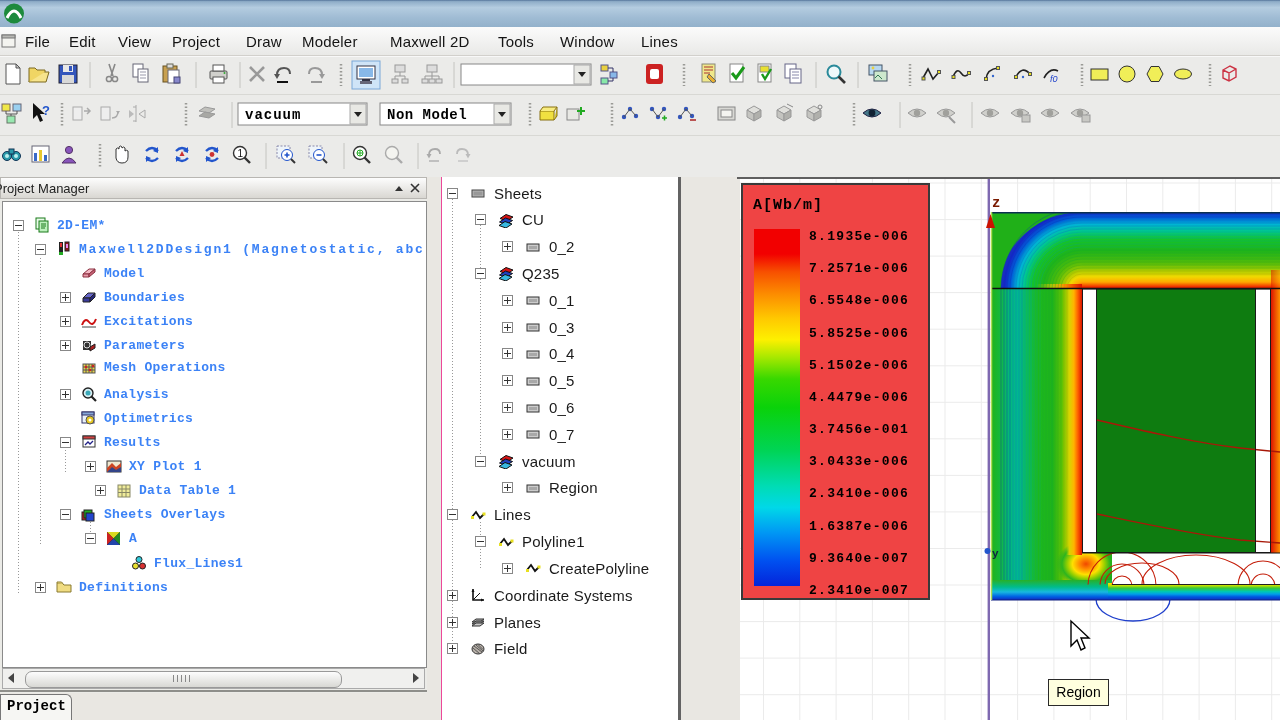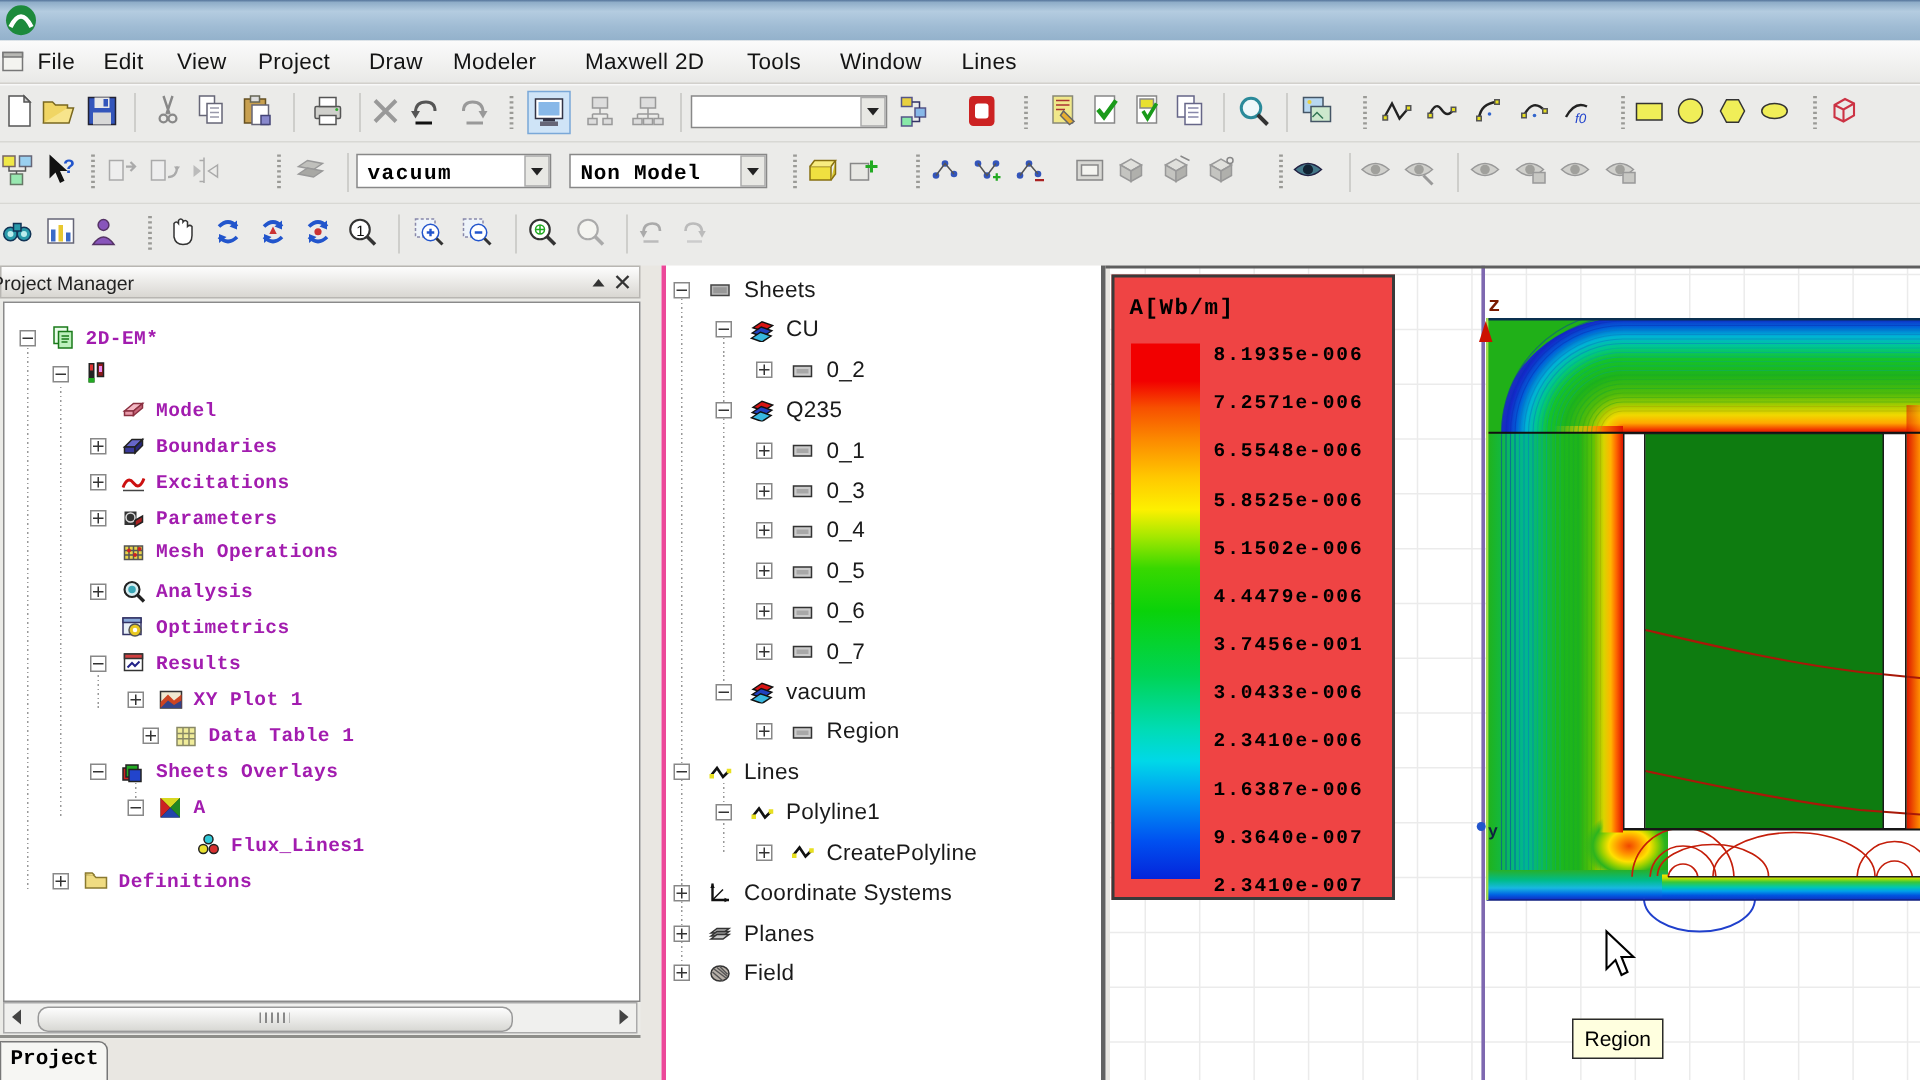--- a/index.html
+++ b/index.html
@@ -4,33 +4,33 @@
 #title{position:absolute;left:0;top:0;width:1280px;height:27px;background:linear-gradient(#54749a 0%,#8fadc8 6%,#b4cce0 28%,#a0bcd4 65%,#93b1cb 100%)}
 #title .t{position:absolute;left:36px;top:4px;font:bold 16px "Liberation Sans";color:#10243a;letter-spacing:.35px;white-space:pre}
 #menu{position:absolute;left:0;top:27px;width:1280px;height:29px;background:linear-gradient(#fbfbfb,#e9e9e7);border-bottom:1px solid #d2d0cc;box-sizing:border-box}
 .mi{position:absolute;top:6px;font:15px "Liberation Sans";color:#141414;letter-spacing:.2px}
 #tb{position:absolute;left:0;top:56px;width:1280px;height:121px;background:#ebebe9}
 .tbrow{position:absolute;left:0}
 #lp{position:absolute;left:0;top:177px;width:427px;height:516px;background:#ebebe7}
 #lph{position:absolute;left:0;top:0;width:427px;height:22px;background:linear-gradient(#fdfdfd,#d9d7d2);border:1px solid #b8b6b2;box-sizing:border-box;font:13px "Liberation Sans";color:#222}
 #lptree{position:absolute;left:2px;top:24px;width:423px;height:465px;background:#fff;border:1px solid #8a8a8a;overflow:hidden}
 #lpscroll{position:absolute;left:2px;top:491px;width:423px;height:21px;background:#f0f0ee;border:1px solid #aaa;box-sizing:border-box}
-.lrow{position:absolute;height:17px;display:flex;align-items:center;font:bold 13px "Liberation Mono",monospace;letter-spacing:0.3px;color:#a21caf;white-space:pre}
+.lrow{position:absolute;height:17px;display:flex;align-items:center;font:bold 13px "Liberation Mono",monospace;letter-spacing:0.3px;color:#3b82f6;white-space:pre}
 .mrow{position:absolute;height:18px;display:flex;align-items:center;font:15px "Liberation Sans";color:#1a1a1a;letter-spacing:.2px;white-space:pre}
 .pm{width:11px;height:11px;background:#fff;border:1px solid #888;box-sizing:border-box;position:relative;flex:none}
 .pm:before{content:"";position:absolute;left:1px;top:4px;width:7px;height:1px;background:#333}
 .pm.p:after{content:"";position:absolute;left:4px;top:1px;width:1px;height:7px;background:#333}
 .nb{width:11px;height:11px;flex:none}
 .lrow.wide{letter-spacing:1.8px}
 .ti{width:16px;height:16px;flex:none}
 .lrow .ti{margin:0 7px 0 10px}
 .mrow .ti{margin:0 8px 0 12px}
 #ptab{position:absolute;left:0;top:694px;width:72px;height:26px;background:#f6f6f3;border:1px solid #777;border-bottom:none;border-radius:0 6px 0 0;font:bold 14px "Liberation Mono",monospace;color:#000;padding:3px 0 0 6px;box-sizing:border-box}
 #below{position:absolute;left:0;top:693px;width:440px;height:27px;background:#e9e7e2}
-#mp{position:absolute;left:441px;top:177px;width:296px;height:543px;background:#fff;border-left:3px solid #ec4899;border-right:3px solid #636363;box-sizing:border-box;overflow:hidden}
+#mp{position:absolute;left:441px;top:177px;width:240px;height:543px;background:#fff;border-left:1px solid #ec4899;border-right:3px solid #636363;box-sizing:border-box;overflow:hidden}
 #plotwrap{position:absolute;left:740px;top:177px;width:540px;height:543px;background:#fff}
 #plottop{position:absolute;left:737px;top:177px;width:543px;height:2px;background:#5f5f5f;z-index:5}
 #legend{position:absolute;left:741px;top:183px;width:189px;height:417px;background:#ef4444;border:2px solid #3a3a3a;box-sizing:border-box}
 #legend .lt{position:absolute;left:10px;top:12px;font:bold 15px "Liberation Mono",monospace;color:#000;letter-spacing:1px}
 #lbar{position:absolute;left:11px;top:44px;width:46px;height:357px;background:linear-gradient(#f20000 0%,#f20000 7%,#f75000 12%,#fc8a00 18%,#ffc800 25%,#fdf000 31%,#a6e800 36%,#38d800 42%,#0ad20a 50%,#00d455 62%,#00dcb4 72%,#00d8e8 78%,#0098f4 85%,#0050f0 93%,#0424da 100%)}
 .lv{position:absolute;left:66px;width:120px;font:bold 13px "Liberation Mono",monospace;color:#000;letter-spacing:1.3px;white-space:pre}
 #tooltip{position:absolute;left:1048px;top:679px;width:61px;height:27px;background:#ffffdf;border:1px solid #2a2a2a;box-sizing:border-box;font:14px "Liberation Sans";color:#000;text-align:center;padding-top:4px}
 </style></head>
 <body>
 <div id="title">
@@ -463,21 +463,21 @@
             <rect x="2" y="1" width="9" height="11" fill="#eafcea" stroke="#1a7a1a"></rect>
             <rect x="5" y="4" width="9" height="11" fill="#bdf0bd" stroke="#1a7a1a"></rect>
             <path d="M7 7h5M7 9h5M7 11h4" stroke="#1a7a1a"></path>
           </svg></span><span>2D-EM*</span></div>
       <div class="lrow wide" style="left:32px;top:38.6px"><span class="pm"></span><span class="ti"><svg width="16" height="16" viewBox="0 0 16 16">
             <rect x="3" y="1" width="4" height="13" fill="#222"></rect>
             <rect x="4" y="2" width="2" height="4" fill="#d33"></rect>
             <rect x="9" y="1" width="4" height="9" fill="#8b1a1a" stroke="#222"></rect>
             <rect x="10" y="3" width="2" height="4" fill="#e8e"></rect>
             <rect x="3" y="11" width="4" height="3" fill="#2a2"></rect>
-          </svg></span></div>
+          </svg></span><span>Maxwell2DDesign1 (Magnetostatic, abc</span></div>
       <div class="lrow" style="left:57px;top:62.8px"><span class="nb"></span><span class="ti"><svg width="16" height="16" viewBox="0 0 16 16">
             <path d="M2 9 L8 4 L14 4 L8 9 Z" fill="#f4b8c4" stroke="#8a3040"></path>
             <path d="M2 9 L8 9 L8 12 L2 12 Z" fill="#e89aaa" stroke="#8a3040"></path>
             <path d="M8 9 L14 4 L14 7 L8 12 Z" fill="#c86478" stroke="#8a3040"></path>
           </svg></span><span>Model</span></div>
       <div class="lrow" style="left:57px;top:86.9px"><span class="pm p"></span><span class="ti"><svg width="16" height="16" viewBox="0 0 16 16">
             <path d="M2 9 L7 4 L14 4 L9 9 Z" fill="#6666c8" stroke="#222"></path>
             <path d="M2 9 L9 9 L9 13 L2 13 Z" fill="#3a3a9a" stroke="#222"></path>
             <path d="M9 9 L14 4 L14 8 L9 13 Z" fill="#26267a" stroke="#222"></path>
           </svg></span><span>Boundaries</span></div>

